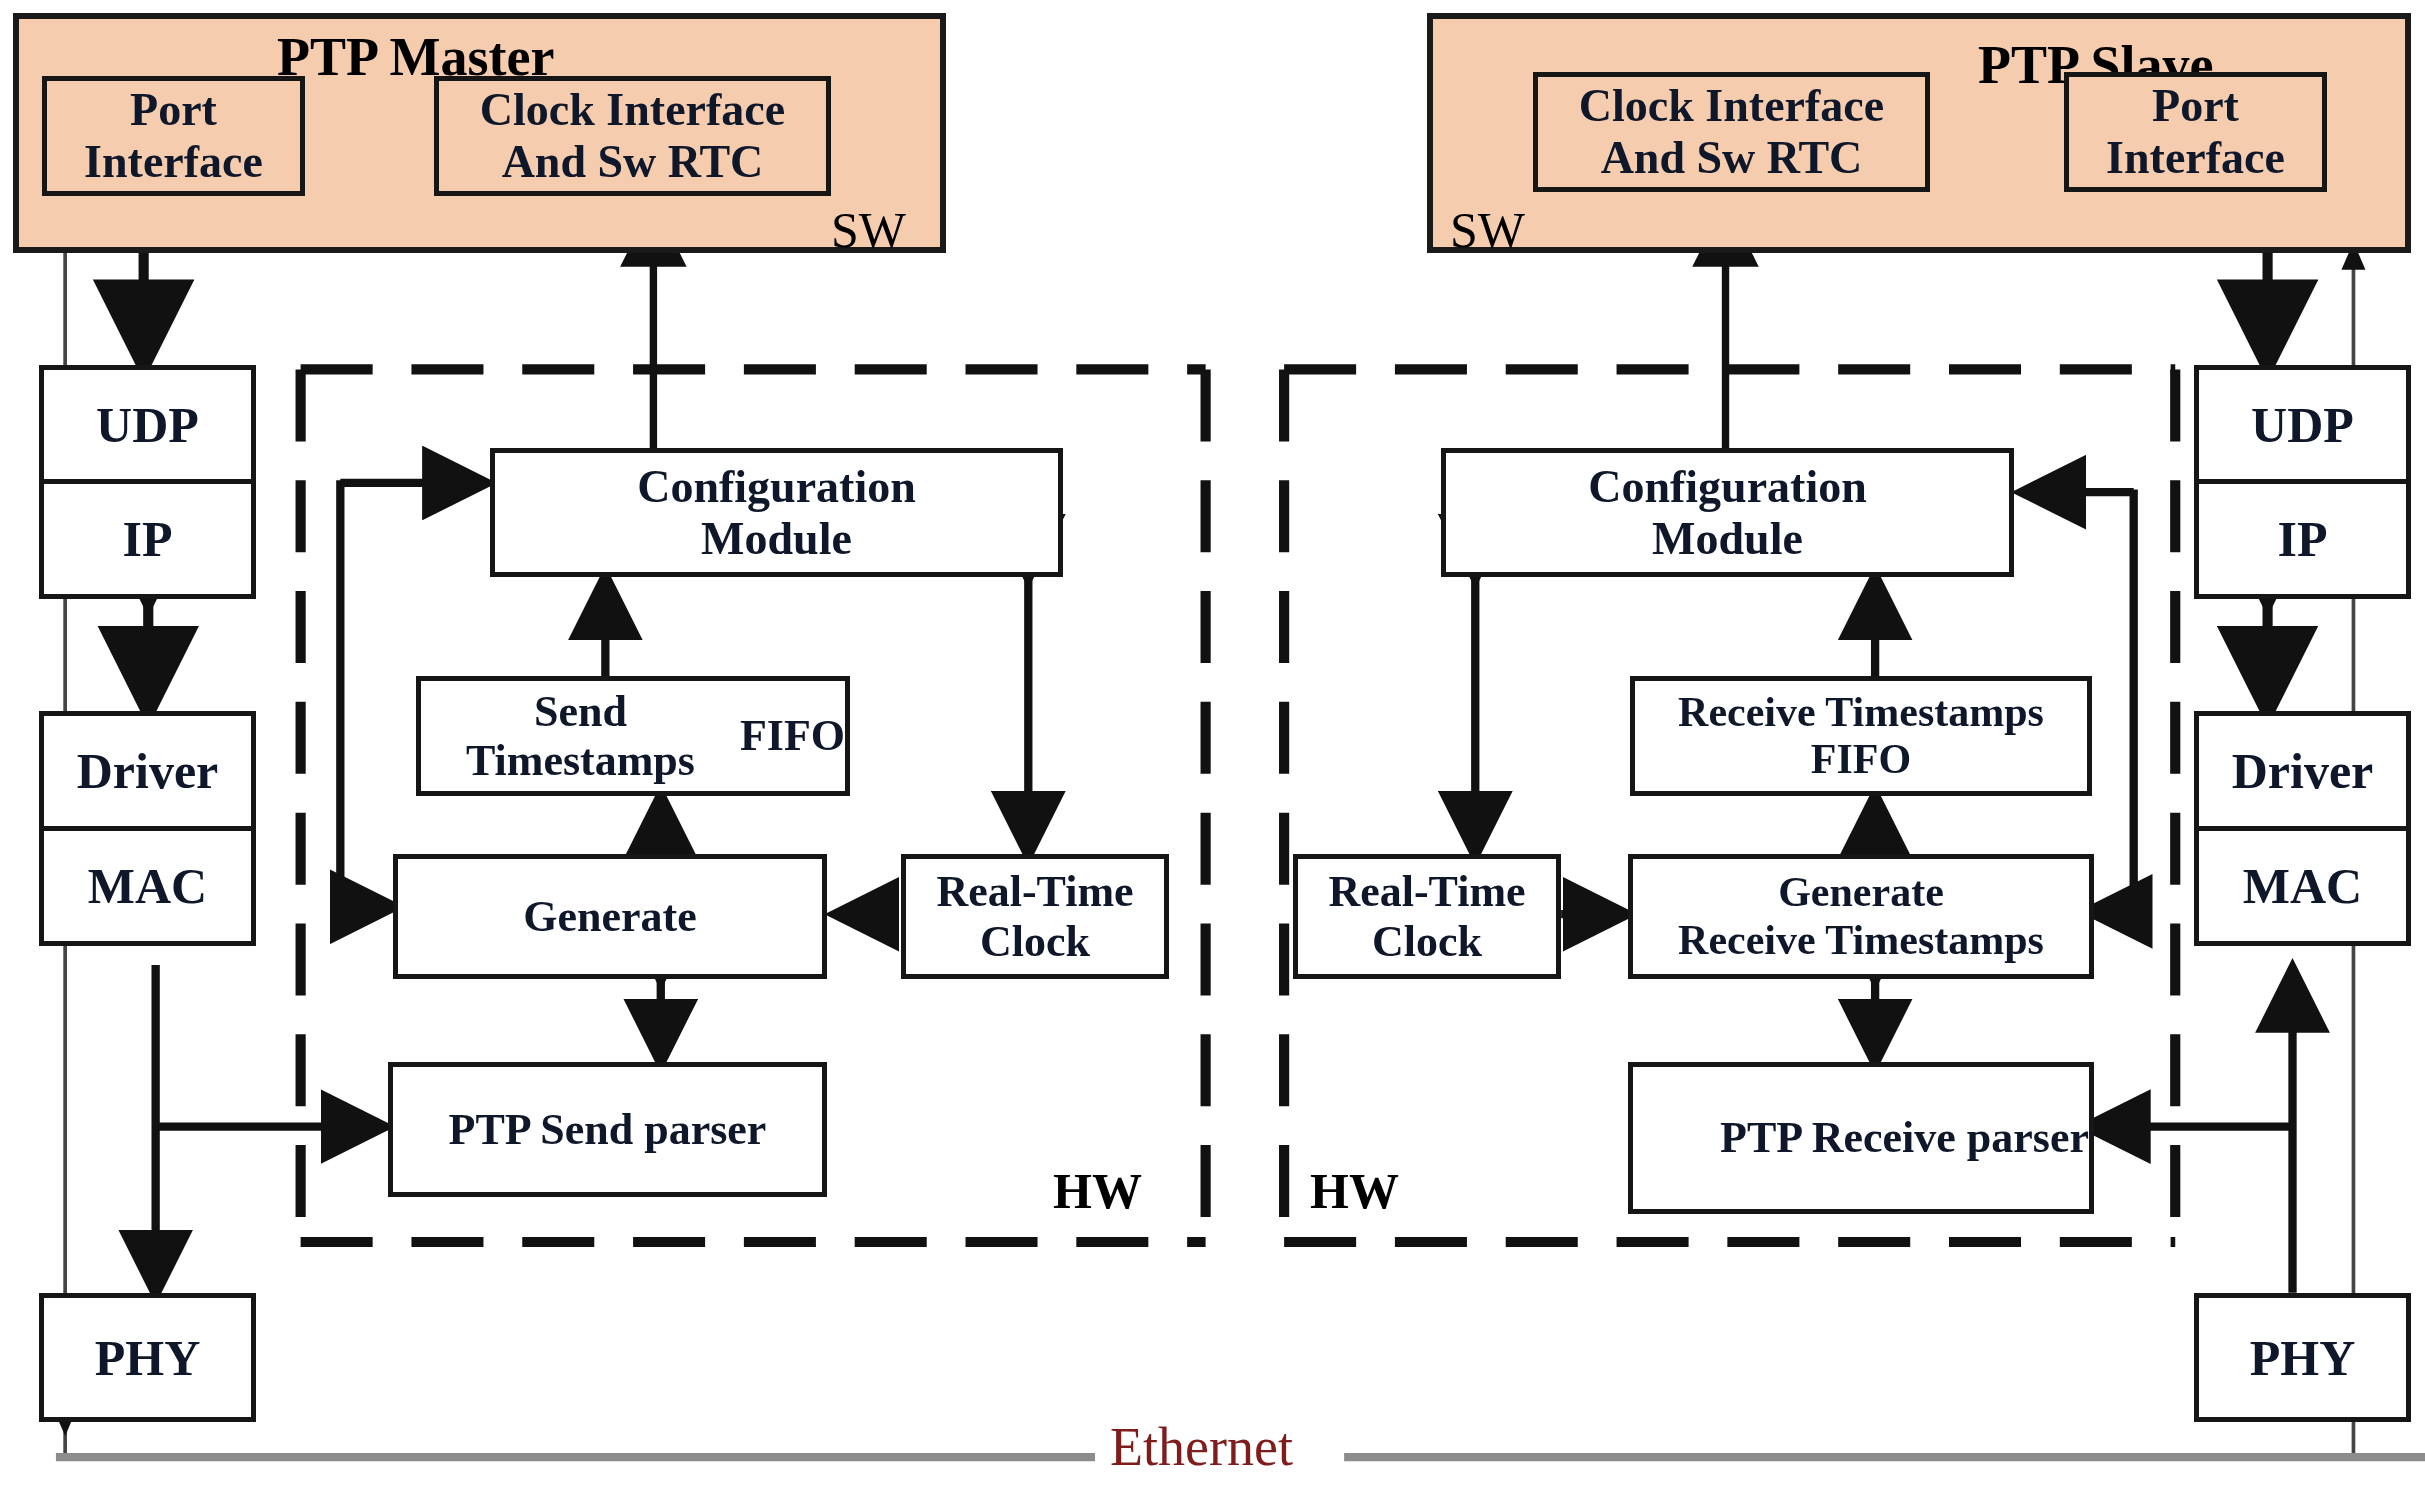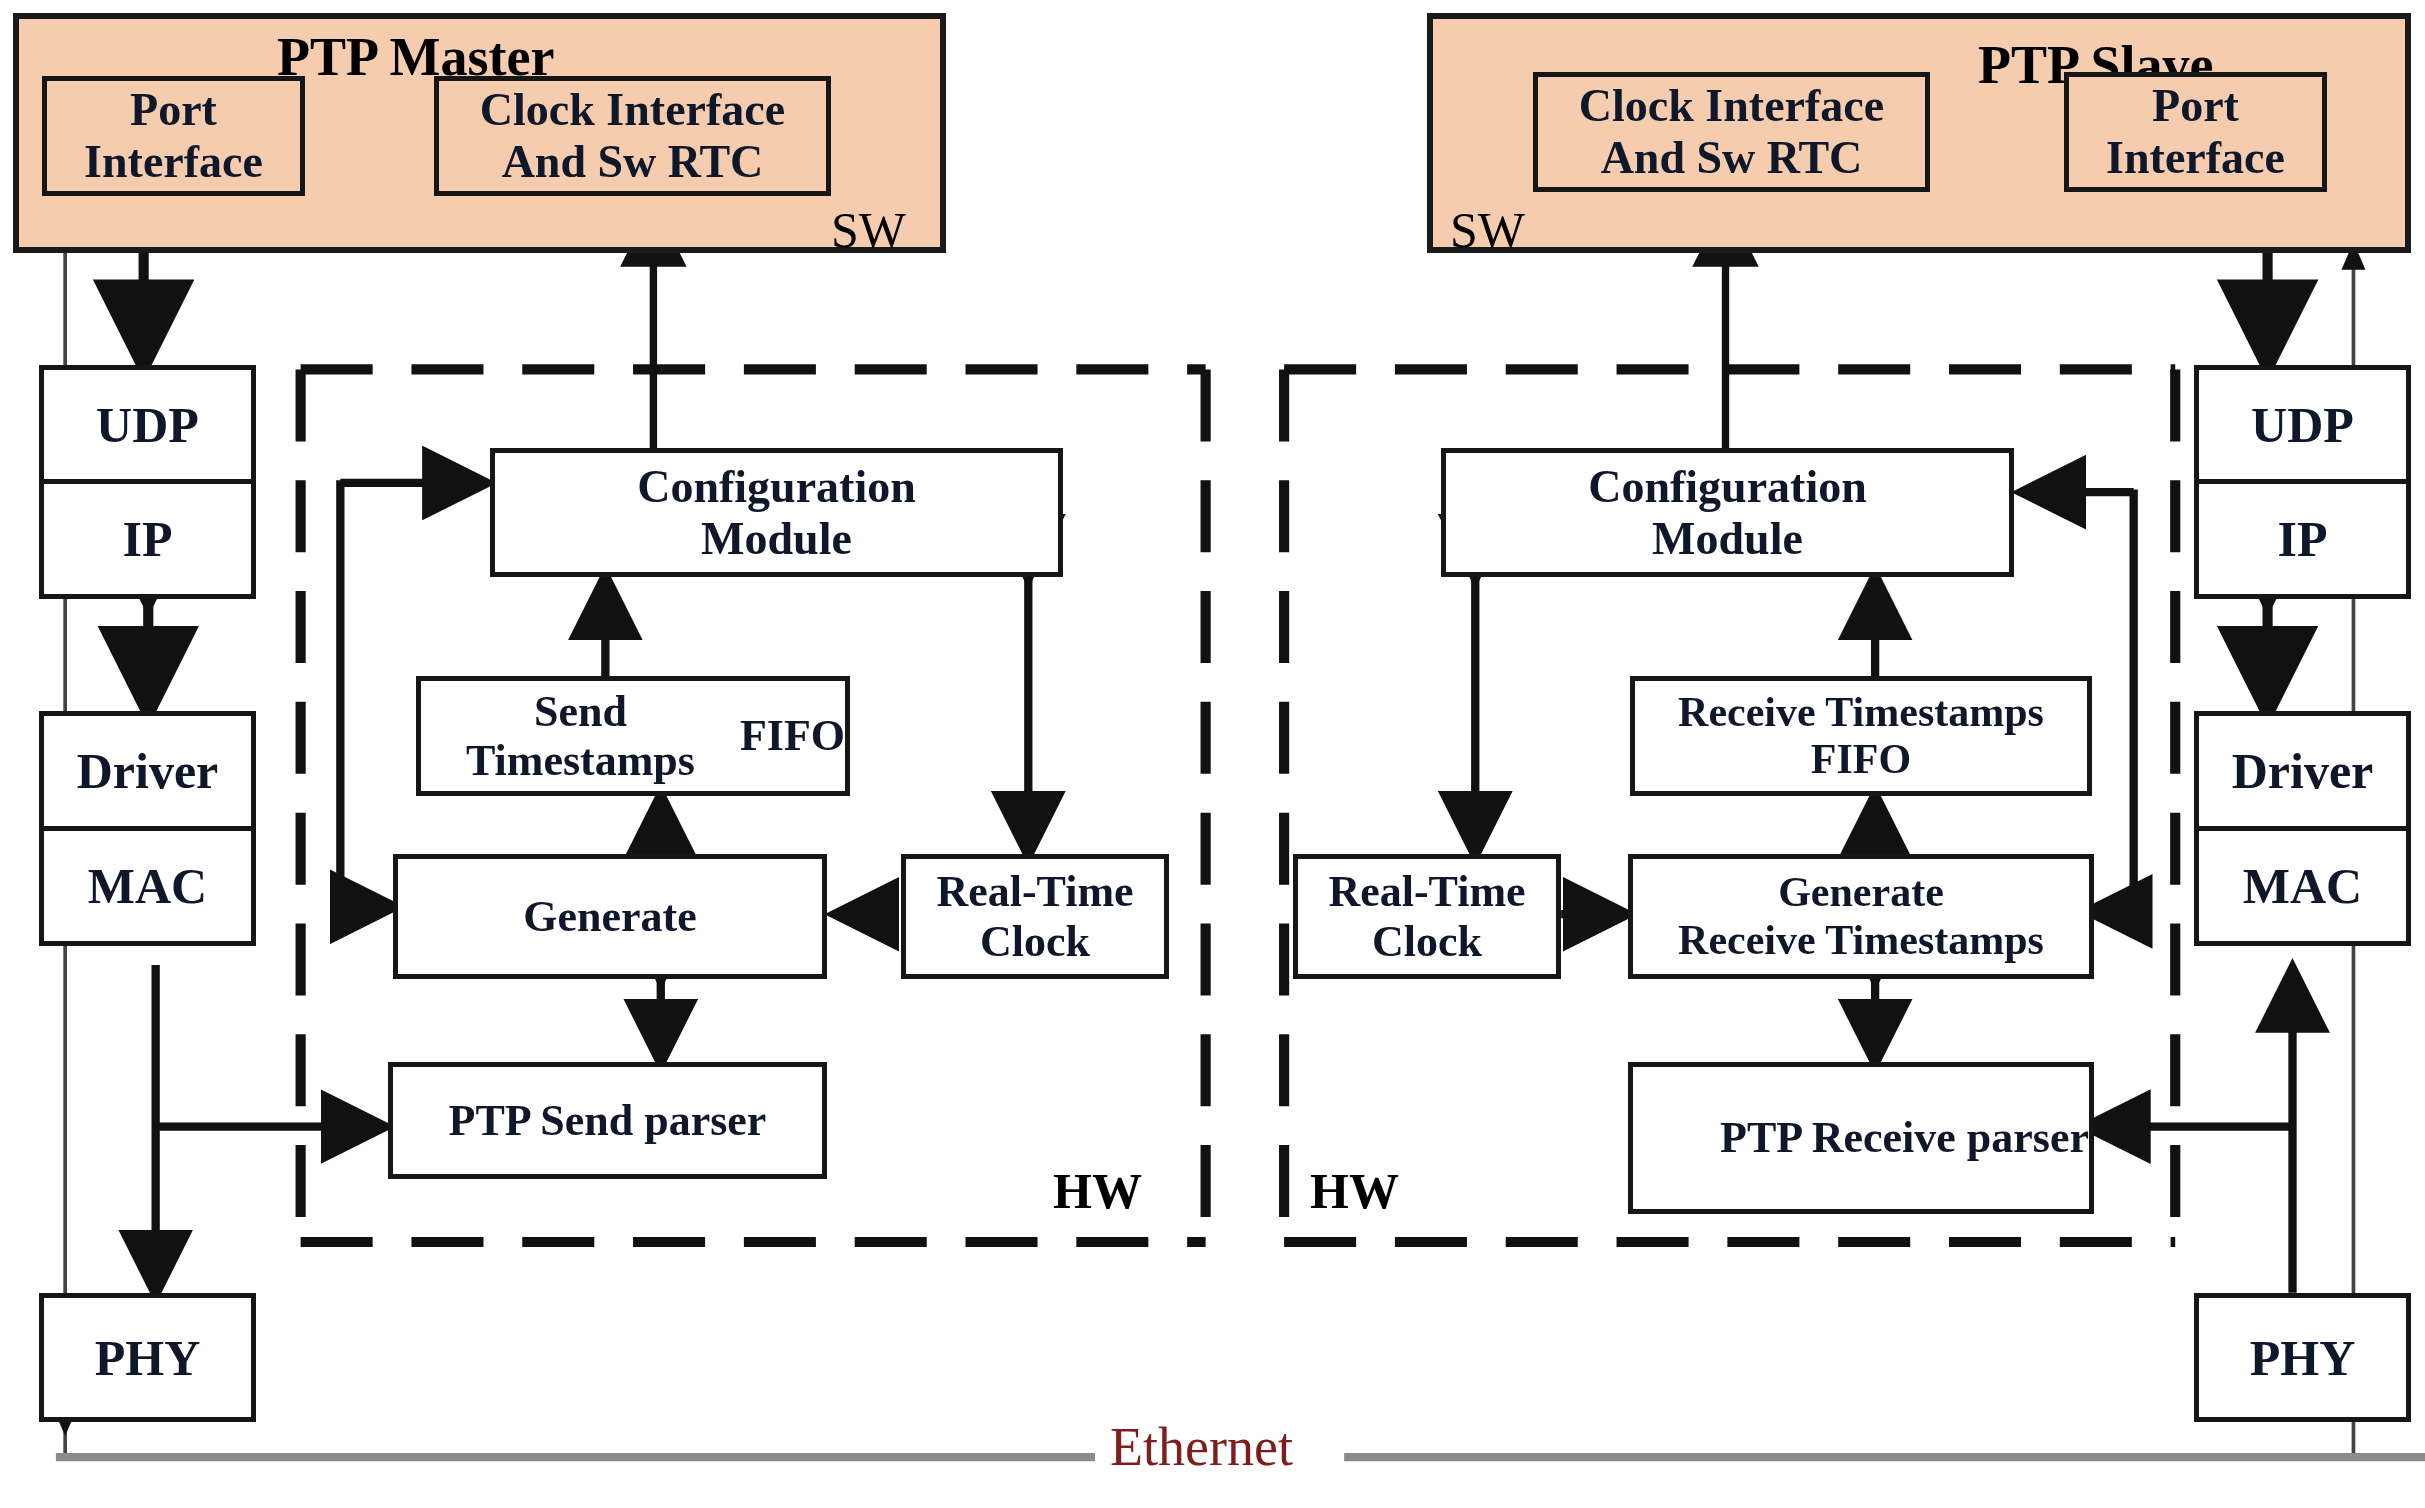--- a/index.html
+++ b/index.html
@@ -209,21 +209,21 @@
 
   <div class="node box fs-48" style="left:393px;top:854px;width:434px;height:125px;flex-direction:column;">
     <span>Generate</span>
   </div>
 
   <div class="node box fs-48" style="left:901px;top:854px;width:268px;height:125px;flex-direction:column;">
     <span>Real-Time</span>
     <span>Clock</span>
   </div>
 
-  <div class="node box fs-48" style="left:388px;top:1062px;width:439px;height:117px;">
+  <div class="node box fs-48" style="left:388px;top:1062px;width:439px;height:135px;">
     <span>PTP  Send parser</span>
   </div>
 
   <div class="hw-tag fs-54" style="left:1053px;top:1162px;">HW</div>
 
   <div class="node sw-region" style="left:1427px;top:13px;width:984px;height:240px;"></div>
   <div class="sw-title fs-58" style="left:1978px;top:26px;margin-top:8px;">PTP Slave</div>
   <div class="sw-tag fs-54" style="left:1450px;top:201px;">SW</div>
 
   <div class="node box onsalmon fs-50" style="left:1533px;top:72px;width:397px;height:120px;flex-direction:column;">

